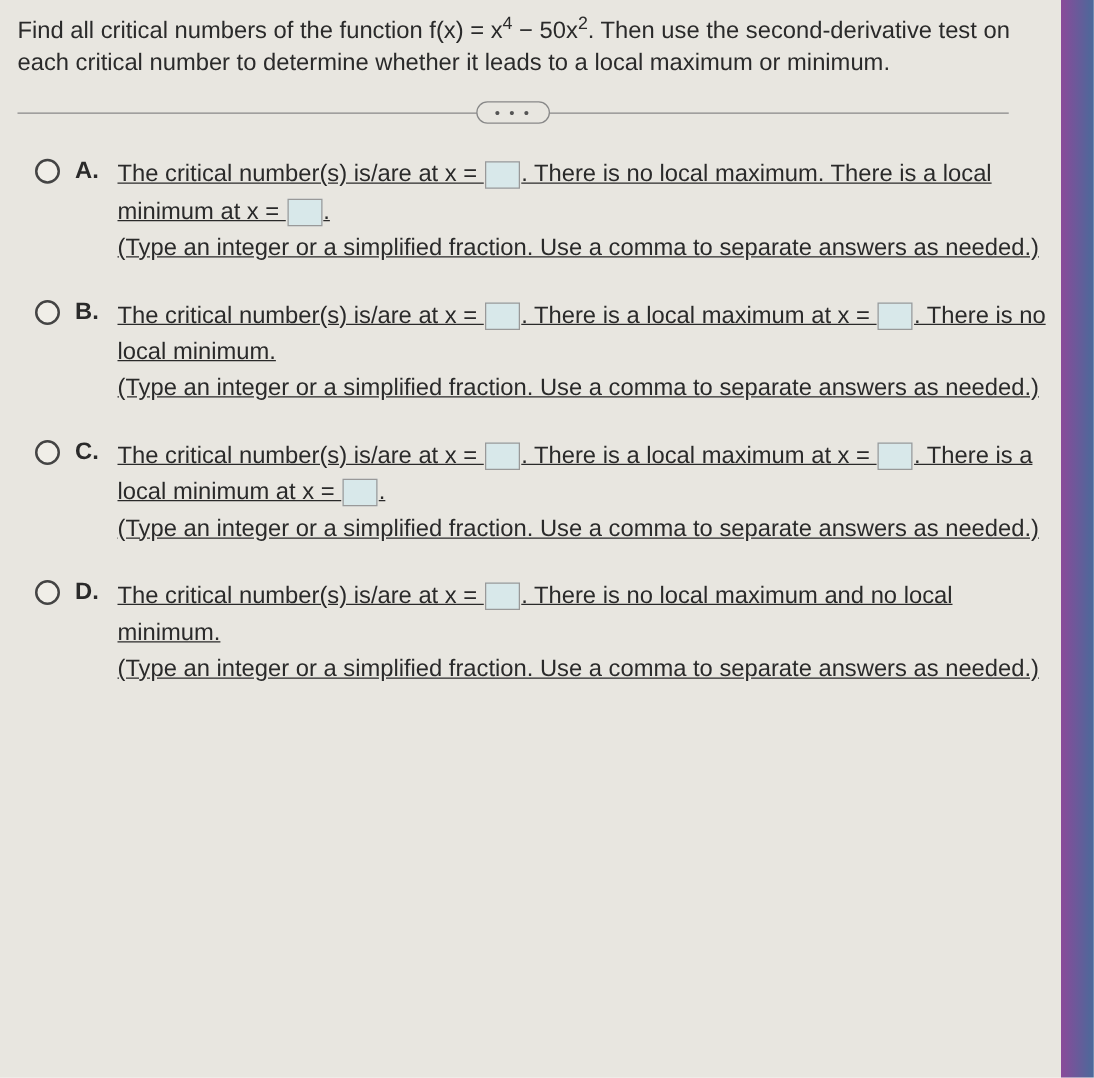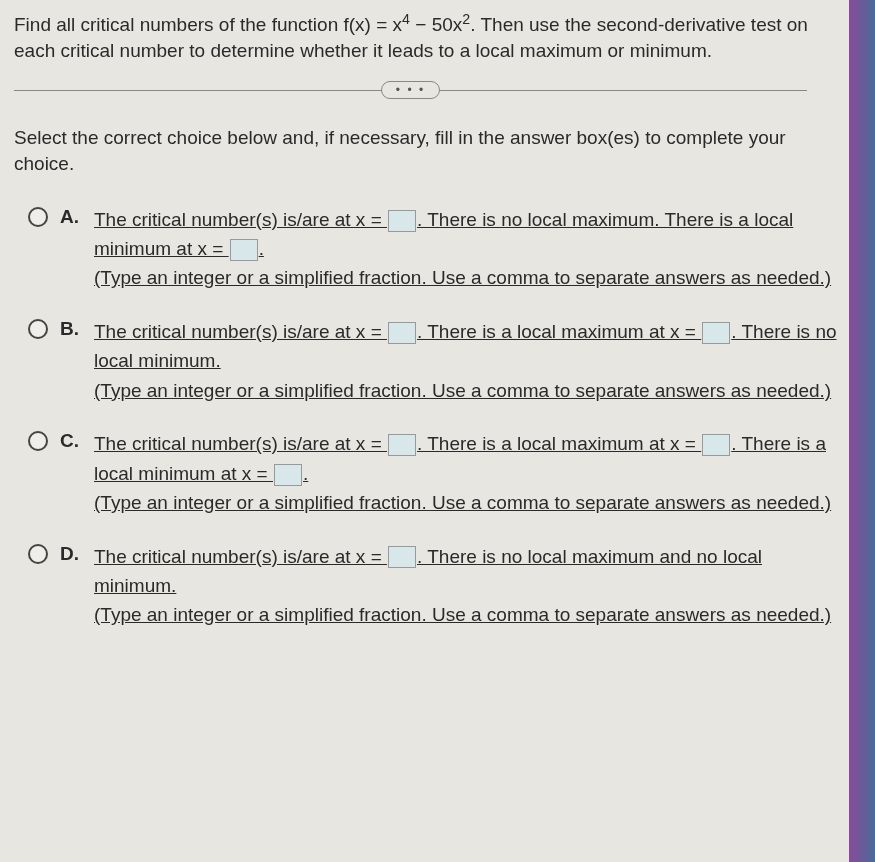--- a/index.html
+++ b/index.html
@@ -102,21 +102,20 @@
     <span>the second-derivative test on each critical number to determine whether it leads to</span>
     <span>a local maximum or minimum.</span>
   </div>
 
   <div class="divider-row">
     <div class="divider-line"></div>
     <div class="dots-pill">• • •</div>
     <div class="divider-line"></div>
   </div>
 
-  <div class="instruction">Select the correct choice below and, if necessary, fill in the answer box(es) to complete your choice.</div>
 
   <div class="option">
     <div class="radio"></div>
     <div class="option-label">A.</div>
     <div class="option-body">
       <span>The critical number(s) is/are at x = </span><span class="answer-box"></span><span>. There is no local maximum. There is a local minimum at x = </span><span class="answer-box"></span><span>.</span><br>
       <span>(Type an integer or a simplified fraction. Use a comma to separate answers as needed.)</span>
     </div>
   </div>
 

